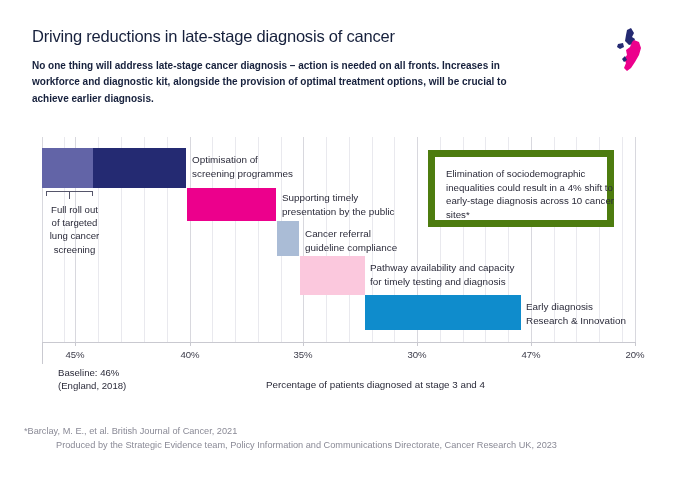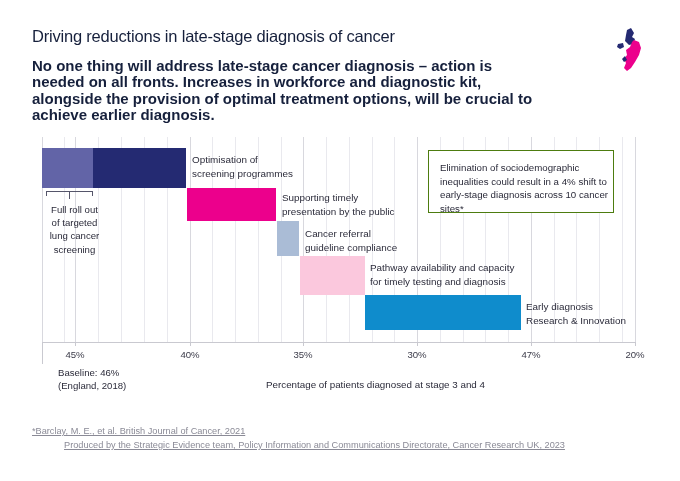--- a/index.html
+++ b/index.html
@@ -14,21 +14,21 @@
   .page{position:relative;width:680px;height:481px;}
 
   
   .title{
     position:absolute;left:32px;top:27px;
     font-size:16.5px;font-weight:400;letter-spacing:-0.2px;
     color:#16203c;
   }
   .subtitle{
     position:absolute;left:32px;top:58px;width:510px;
-    font-size:15px;font-weight:700;line-height:16.4px;
+    font-size:10px;font-weight:700;line-height:16.4px;
     color:#16203c;
   }
   .logo{position:absolute;left:598px;top:28px;width:52px;height:46px;}
 
   
   .chart{position:absolute;left:42px;top:137px;width:593px;height:205px;}
   .gridlines{position:absolute;inset:0;}
   .gridline{position:absolute;top:0;bottom:0;width:1px;background:#e9e9ee;}
   .gridline.major{background:#d8d8de;}
   .axis-line{
@@ -53,43 +53,43 @@
   .bracket .lv{position:absolute;left:0;top:0;width:1px;height:5px;background:#55556a;}
   .bracket .rv{position:absolute;right:0;top:0;width:1px;height:5px;background:#55556a;}
   .bracket .mv{position:absolute;top:0;width:1px;height:8px;background:#55556a;}
   .bracket-label{
     position:absolute;font-size:9.6px;line-height:13.2px;color:#2b2b3a;
     text-align:center;white-space:pre-line;
   }
 
   
   .callout{
-    position:absolute;left:428px;top:150px;width:186px;height:63px;
-    border:1px solid #4d7c0f;background:#ffffff;box-sizing:border-box;
+    position:absolute;left:428px;top:150px;width:186px;height:77px;
+    border:7px solid #4d7c0f;background:#ffffff;box-sizing:border-box;
   }
   .callout-text{
     position:absolute;left:11px;top:10px;width:168px;
     font-size:9.7px;line-height:13.5px;color:#2b2b3a;white-space:pre-line;
   }
 
   
   .baseline-note{
     position:absolute;left:58px;top:366px;
     font-size:9.6px;line-height:13.2px;color:#2b2b3a;white-space:pre-line;
   }
   .baseline-stub{position:absolute;left:42px;top:342px;width:1px;height:22px;background:#c9c9d0;}
   .axis-title{
     position:absolute;left:266px;top:379px;
     font-size:9.8px;color:#2b2b3a;white-space:nowrap;
   }
 
   
   .footer{
-    position:absolute;left:32px;top:424px;
-    font-size:9.2px;line-height:14px;color:#8a8a96;white-space:pre-line;text-decoration:underline;
+    position:absolute;left:24px;top:424px;
+    font-size:9.2px;line-height:14px;color:#8a8a96;white-space:pre-line;
   }
 </style>
 </head>
 <body>
 
 <div class="page">
 
   <div class="title">Driving reductions in late-stage diagnosis of cancer</div>
   <div class="subtitle">No one thing will address late-stage cancer diagnosis – action is needed on all fronts. Increases in workforce and diagnostic kit, alongside the provision of optimal treatment options, will be crucial to achieve earlier diagnosis.</div>
 

